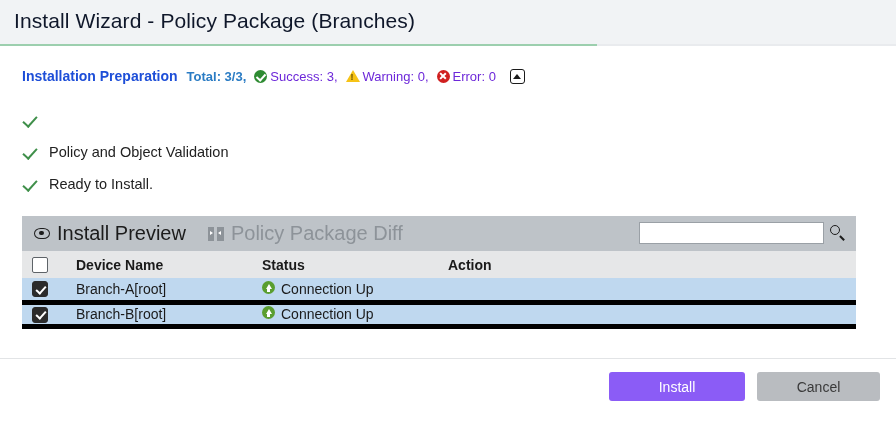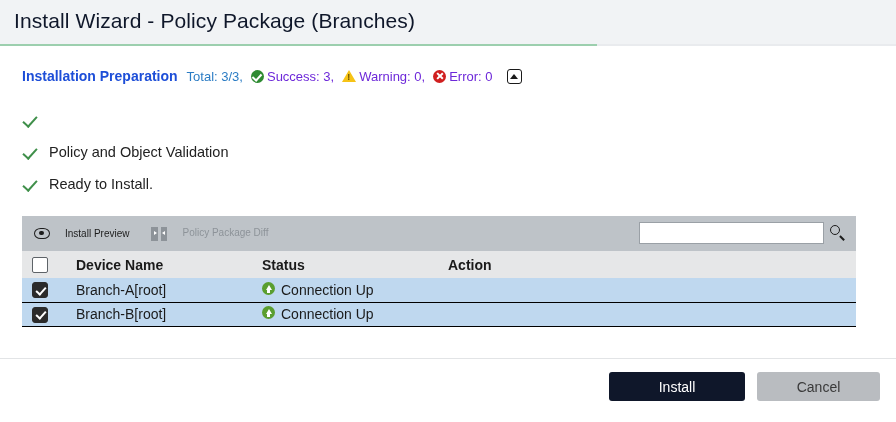--- a/index.html
+++ b/index.html
@@ -56,21 +56,21 @@
     font-size: 13.5px;
   }
   .summary-title {
     font-weight: bold;
     color: #1d4ed8;
     font-size: 14px;
     margin-right: 9px;
   }
   .summary-total {
     color: #2b7cc4;
-    font-weight: normal;
+    font-weight: bold;
     font-size: 13px;
     margin-right: 8px;
   }
   .summary-item {
     display: flex;
     align-items: center;
     color: #6d28d9;
     font-size: 13px;
     margin-right: 8px;
   }
@@ -183,24 +183,24 @@
     height: 35px;
     background: #bec3c8;
     display: flex;
     align-items: center;
     padding-left: 12px;
     position: relative;
     box-sizing: border-box;
   }
   .tb-tab {
     display: flex;
-    font-size: 10px;
+    align-items: center;
+    font-size: 20px;
     margin-right: 22px;
     cursor: pointer;
-    gap: 8px;
   }
   .tb-tab.active { color: #1c1c1c; }
   .tb-tab.inactive { color: #8d9399; }
 
   .icon-eye {
     width: 16px; height: 11px;
     margin-right: 7px;
     position: relative;
     border: 1.6px solid #1c1c1c;
     border-radius: 50% 50% 50% 50% / 60% 60% 60% 60%;
@@ -297,21 +297,21 @@
     height: 27px;
   }
   .tbl thead th {
     font-weight: bold;
     font-size: 14px;
     color: #1a1a1a;
   }
   .tbl tbody tr {
     background: #bfd8ef;
     height: 24px;
-    border-bottom: 1px solid #000000;
+    border-bottom: 5px solid #000000;
   }
   .tbl tbody td {
     font-size: 14px;
     color: #1a1a1a;
   }
   .col-chk  { width: 44px; padding-left: 10px !important; }
   .col-name { width: 186px; }
   .col-stat { width: 186px; }
   .col-act  { width: auto; }
 
@@ -384,21 +384,21 @@
     height: 29px;
     border: none;
     border-radius: 3px;
     font-size: 14px;
     font-family: "Liberation Sans", sans-serif;
     cursor: pointer;
     padding: 0;
   }
   .btn-install {
     width: 136px;
-    background: #0f172a;
+    background: #8b5cf6;
     color: #ffffff;
     margin-left: 44px;
   }
   .btn-cancel {
     width: 123px;
     background: #b9bcc0;
     color: #3a3a3a;
   }
 </style>
 </head>

